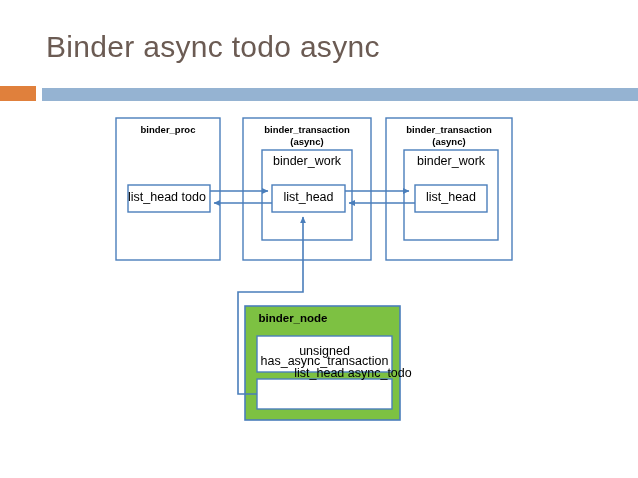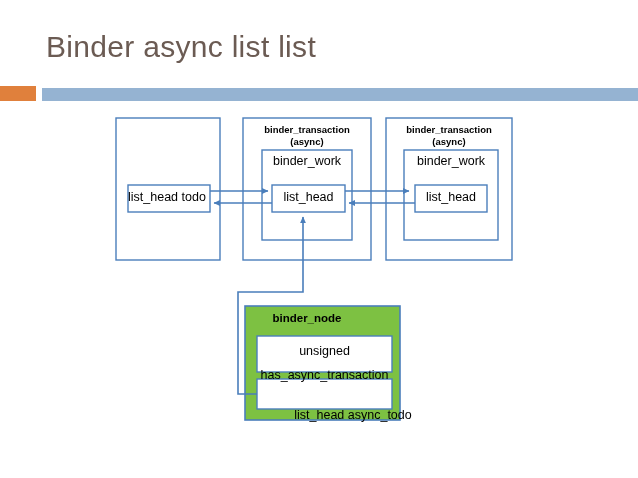--- a/index.html
+++ b/index.html
@@ -83,21 +83,21 @@
     font-weight: 400;
   }
   .node-title {
     font-size: 11.5px;
     font-weight: bold;
   }
 </style>
 </head>
 <body>
 
-<div id="slide-title">Binder async list list</div>
+<div id="slide-title">Binder async todo async</div>
 
 <div id="rule-accent"></div>
 <div id="rule-bar"></div>
 
 <div id="diagram">
 
   <svg viewBox="0 0 638 478" xmlns="http://www.w3.org/2000/svg">
     <defs>
       <marker id="arrowR" markerWidth="7" markerHeight="7" refX="6" refY="3.5" orient="auto" markerUnits="userSpaceOnUse">
         <path d="M0,0.6 L6.4,3.5 L0,6.4 z" fill="#4A7EBB"></path>
@@ -136,37 +136,38 @@
 
     <rect x="245" y="306" width="155" height="114" fill="#7DC142" stroke="#4A7EBB" stroke-width="1.6"></rect>
 
     <rect x="257" y="336" width="135" height="36" fill="#FFFFFF" stroke="#4A7EBB" stroke-width="1.4"></rect>
 
     <rect x="257" y="379" width="135" height="30" fill="#FFFFFF" stroke="#4A7EBB" stroke-width="1.4"></rect>
 
     <path d="M257,394 L238,394 L238,292 L303,292 L303,217" fill="none" stroke="#4A7EBB" stroke-width="1.6" marker-end="url(#arrowU)"></path>
   </svg>
 
+  <div class="box-label struct-title" style="left:116px; top:124px; width:104px;">binder_proc</div>
 
   <div class="box-label member-label" style="left:128px; top:190px; width:66px;">list_head todo</div>
 
   <div class="box-label struct-title" style="left:243px; top:124px; width:128px;">binder_transaction</div>
   <div class="box-label struct-title" style="left:243px; top:136px; width:128px;">(async)</div>
 
   <div class="box-label work-label" style="left:262px; top:154px; width:90px;">binder_work</div>
 
   <div class="box-label member-label" style="left:272px; top:190px; width:73px;">list_head</div>
 
   <div class="box-label struct-title" style="left:386px; top:124px; width:126px;">binder_transaction</div>
   <div class="box-label struct-title" style="left:386px; top:136px; width:126px;">(async)</div>
 
   <div class="box-label work-label" style="left:404px; top:154px; width:94px;">binder_work</div>
 
   <div class="box-label member-label" style="left:415px; top:190px; width:72px;">list_head</div>
 
-  <div class="box-label node-title" style="left:245px; top:312px; width:124px;">binder_node</div>
+  <div class="box-label node-title" style="left:231px; top:312px; width:124px;">binder_node</div>
 
   <div class="box-label member-label" style="left:257px; top:344px; width:135px;">unsigned</div>
-  <div class="box-label member-label" style="left:257px; top:368px; width:135px;">has_async_transaction</div>
+  <div class="box-label member-label" style="left:257px; top:354px; width:135px;">has_async_transaction</div>
 
-  <div class="box-label member-label" style="left:257px; top:408px; width:152px;padding-left:20px;">list_head async_todo</div>
+  <div class="box-label member-label" style="left:257px; top:366px; width:152px;padding-left:20px;">list_head async_todo</div>
 
 </div>
 
 </body></html>

